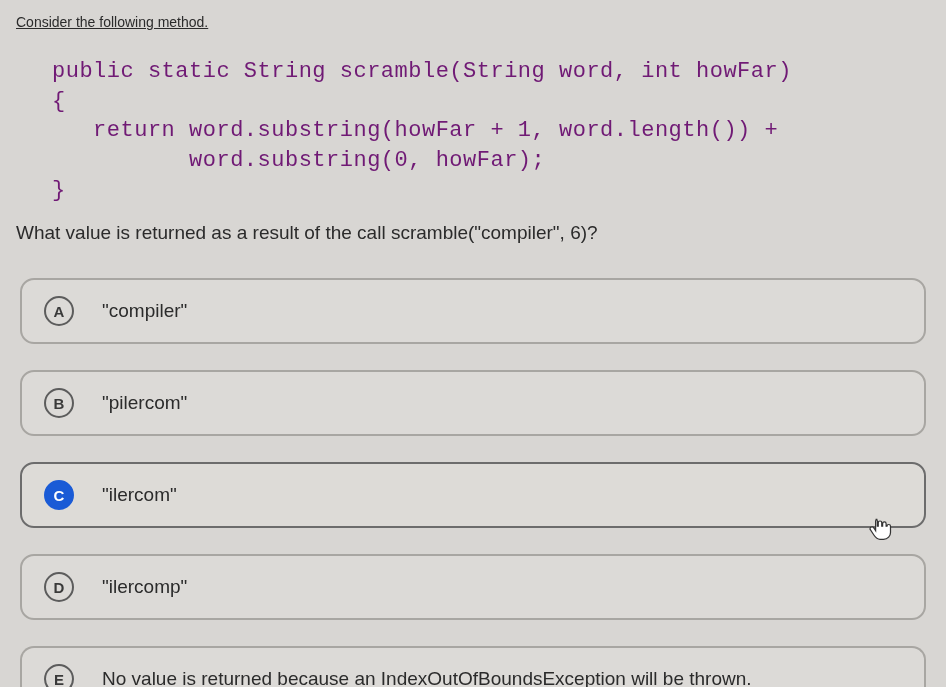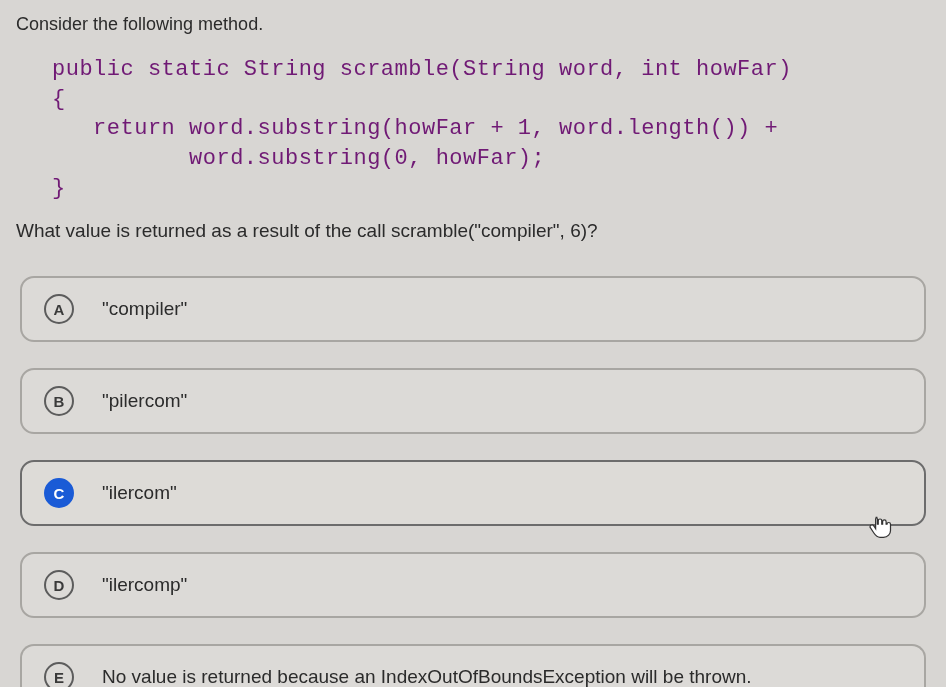--- a/index.html
+++ b/index.html
@@ -7,21 +7,21 @@
     font-family: Arial, Helvetica, sans-serif;
     background: #d8d6d3;
     width: 946px;
     height: 687px;
     padding: 14px 16px 0 16px;
     color: #2b2b2b;
     font-size: 18px;
     overflow: hidden;
     position: relative;
   }
-  .intro { font-size: 18px; margin-bottom: 20px; }
+  .intro { font-size: 14px; margin-bottom: 27px; text-decoration: underline; }
   .code {
     font-family: "Courier New", Courier, monospace;
     color: #701a75;
     font-size: 22px;
     line-height: 1.35;
     margin-left: 36px;
     margin-bottom: 17px;
     white-space: pre;
     letter-spacing: 0.5px;
   }

